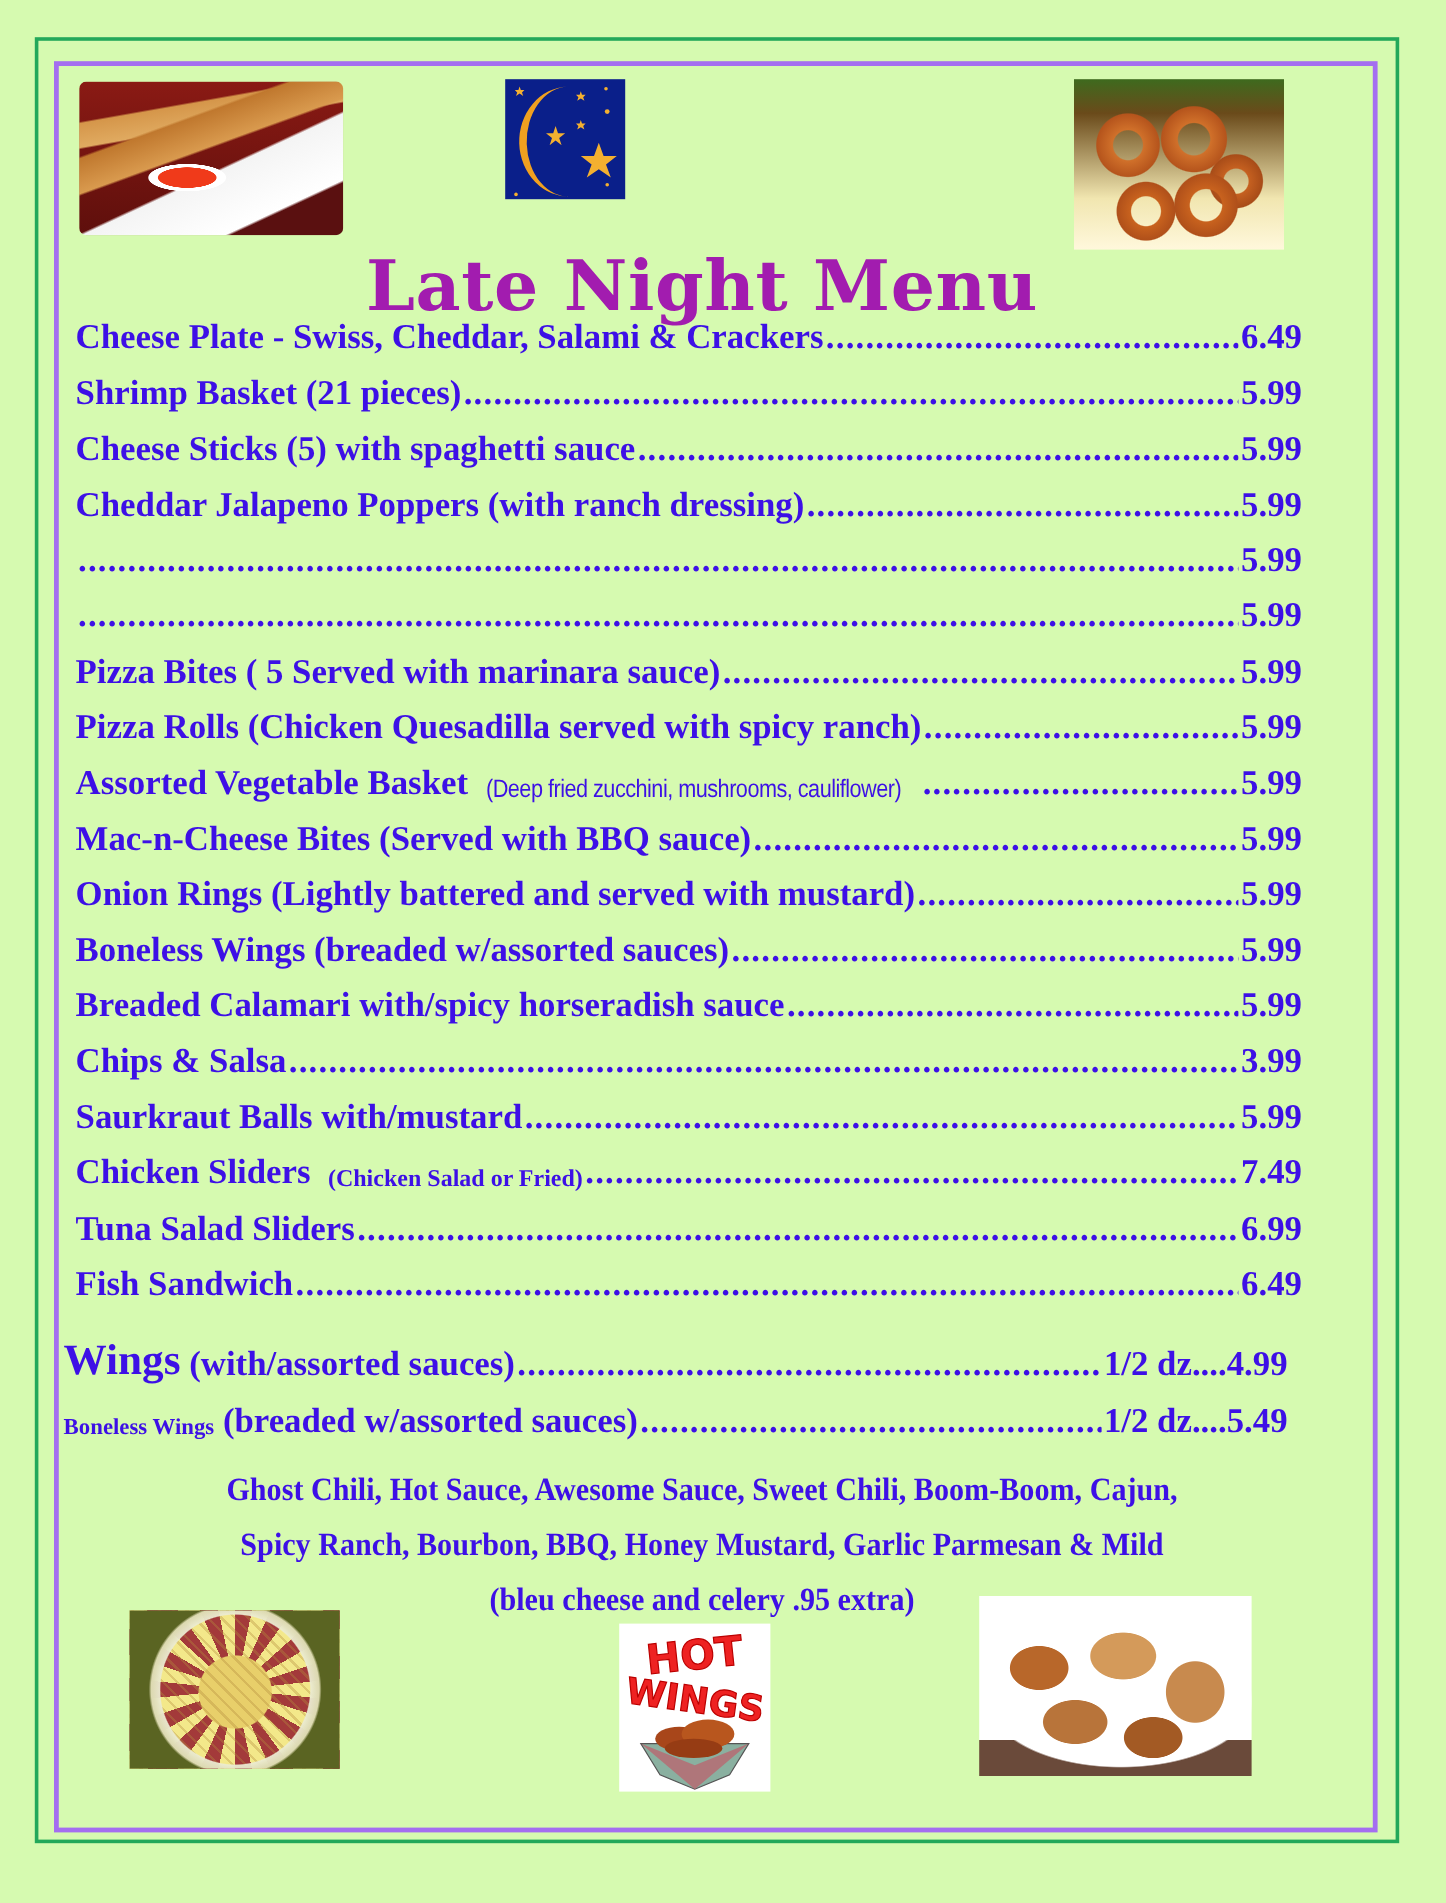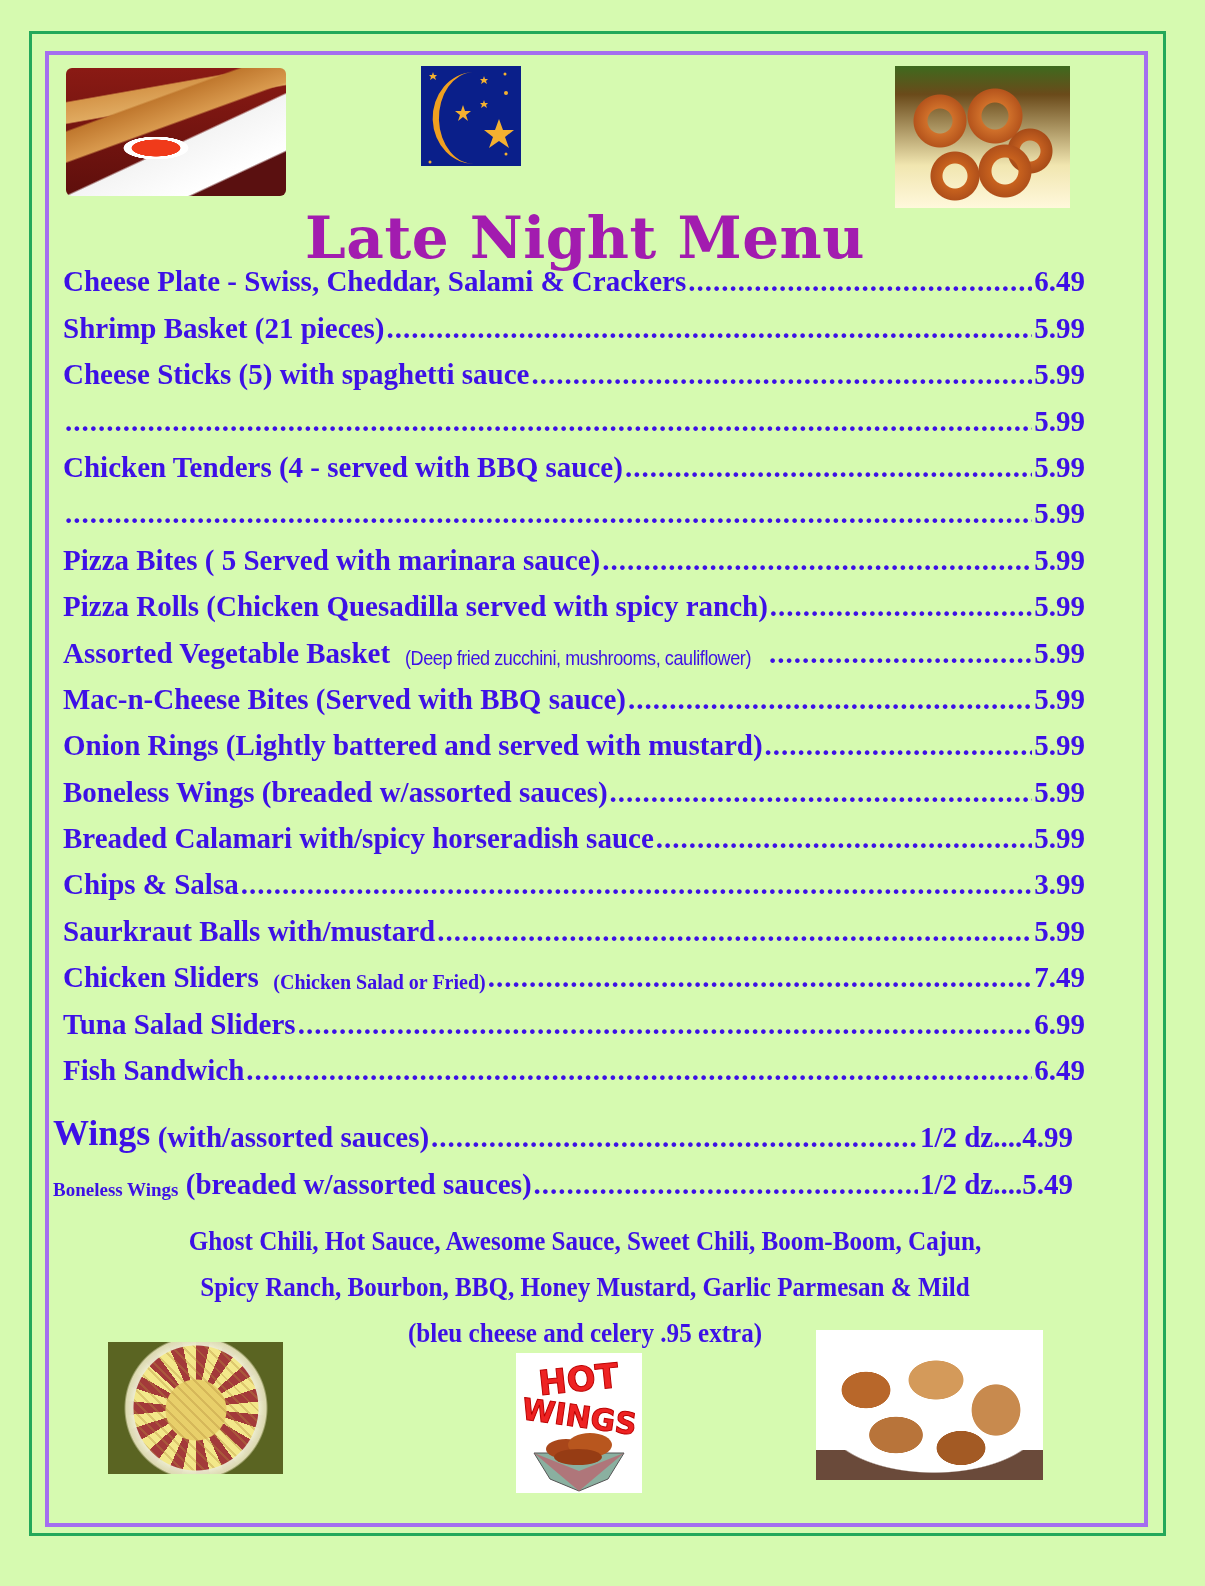--- a/index.html
+++ b/index.html
@@ -146,25 +146,25 @@
       <span class="name">Shrimp Basket (21 pieces)</span>
       <span class="dots"></span>
       <span class="price">5.99</span>
     </div>
   <div class="row">
       <span class="name">Cheese Sticks (5) with spaghetti sauce</span>
       <span class="dots"></span>
       <span class="price">5.99</span>
     </div>
   <div class="row">
-      <span class="dots"></span>
-      <span class="price">5.99</span>
-    </div>
-  <div class="row">
-      <span class="name">Chicken Tenders (4 - served with BBQ sauce)</span>
+      <span class="name">Cheddar Jalapeno Poppers (with ranch dressing)</span>
+      <span class="dots"></span>
+      <span class="price">5.99</span>
+    </div>
+  <div class="row">
       <span class="dots"></span>
       <span class="price">5.99</span>
     </div>
   <div class="row">
       <span class="dots"></span>
       <span class="price">5.99</span>
     </div>
   <div class="row">
       <span class="name">Pizza Bites ( 5 Served with marinara sauce)</span>
       <span class="dots"></span>

